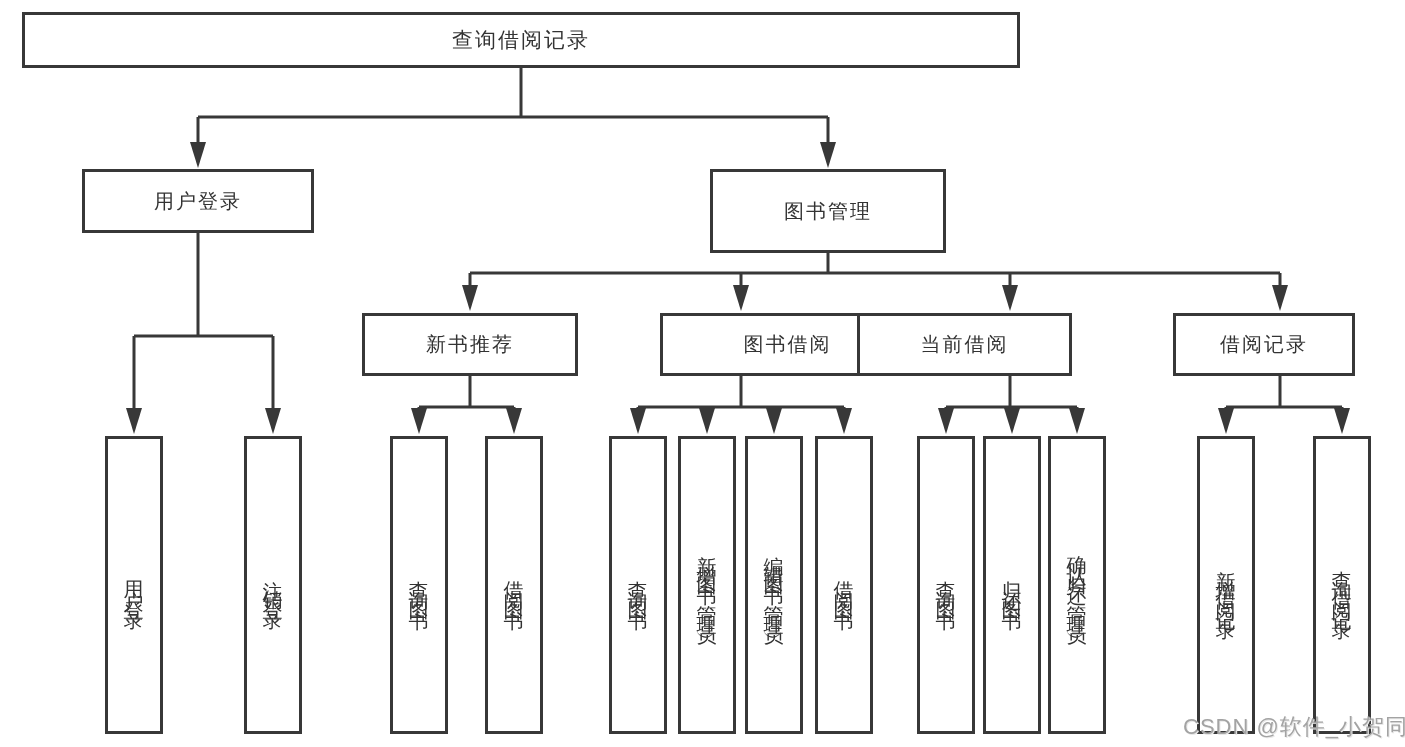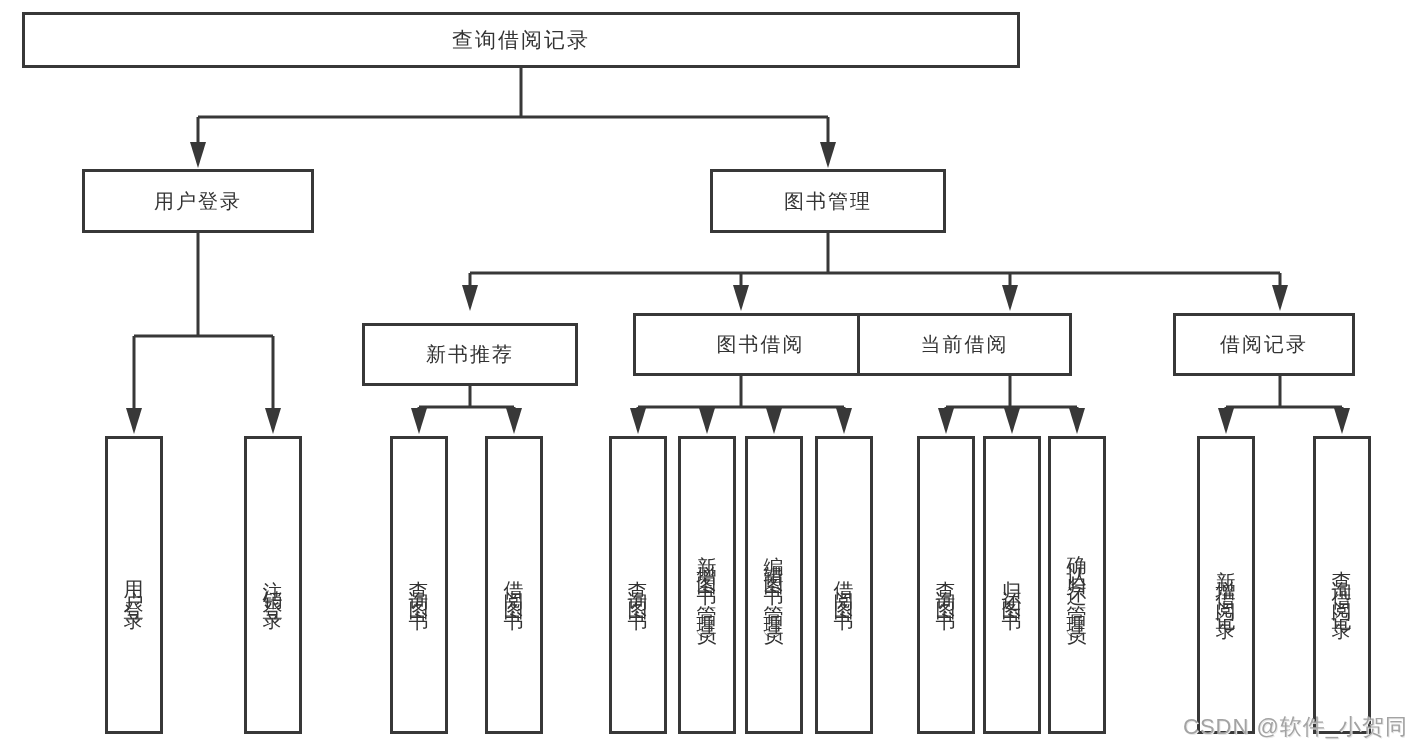--- a/index.html
+++ b/index.html
@@ -81,24 +81,24 @@
       <polygon points="1004,408 1020,408 1012,434"></polygon>
       <polygon points="1069,408 1085,408 1077,434"></polygon>
       <polygon points="1218,408 1234,408 1226,434"></polygon>
       <polygon points="1334,408 1350,408 1342,434"></polygon>
     </g>
   </svg>
 
   <div class="box h-box root-box" style="left:22px; top:12px; width:998px; height:56px;">查询借阅记录</div>
 
   <div class="box h-box" style="left:82px; top:169px; width:232px; height:64px;">用户登录</div>
-  <div class="box h-box" style="left:710px; top:169px; width:236px; height:64px;">图书管理</div>
+  <div class="box h-box" style="left:710px; top:169px; width:236px; height:84px;">图书管理</div>
 
-  <div class="box h-box" style="left:362px; top:323px; width:216px; height:63px;">新书推荐</div>
-  <div class="box h-box" style="left:633px; top:313px; width:236px; height:63px;padding-left:19px;">图书借阅</div>
+  <div class="box h-box" style="left:362px; top:313px; width:216px; height:63px;">新书推荐</div>
+  <div class="box h-box" style="left:660px; top:313px; width:236px; height:63px;padding-left:19px;">图书借阅</div>
   <div class="box h-box" style="left:857px; top:313px; width:215px; height:63px;">当前借阅</div>
   <div class="box h-box" style="left:1173px; top:313px; width:182px; height:63px;">借阅记录</div>
 
   <div class="box v-box" style="left:105px; top:436px; width:58px; height:298px;">用户登录</div>
   <div class="box v-box" style="left:244px; top:436px; width:58px; height:298px;">注销登录</div>
 
   <div class="box v-box" style="left:390px; top:436px; width:58px; height:298px;">查询图书</div>
   <div class="box v-box" style="left:485px; top:436px; width:58px; height:298px;">借阅图书</div>
 
   <div class="box v-box" style="left:609px; top:436px; width:58px; height:298px;">查询图书</div>

